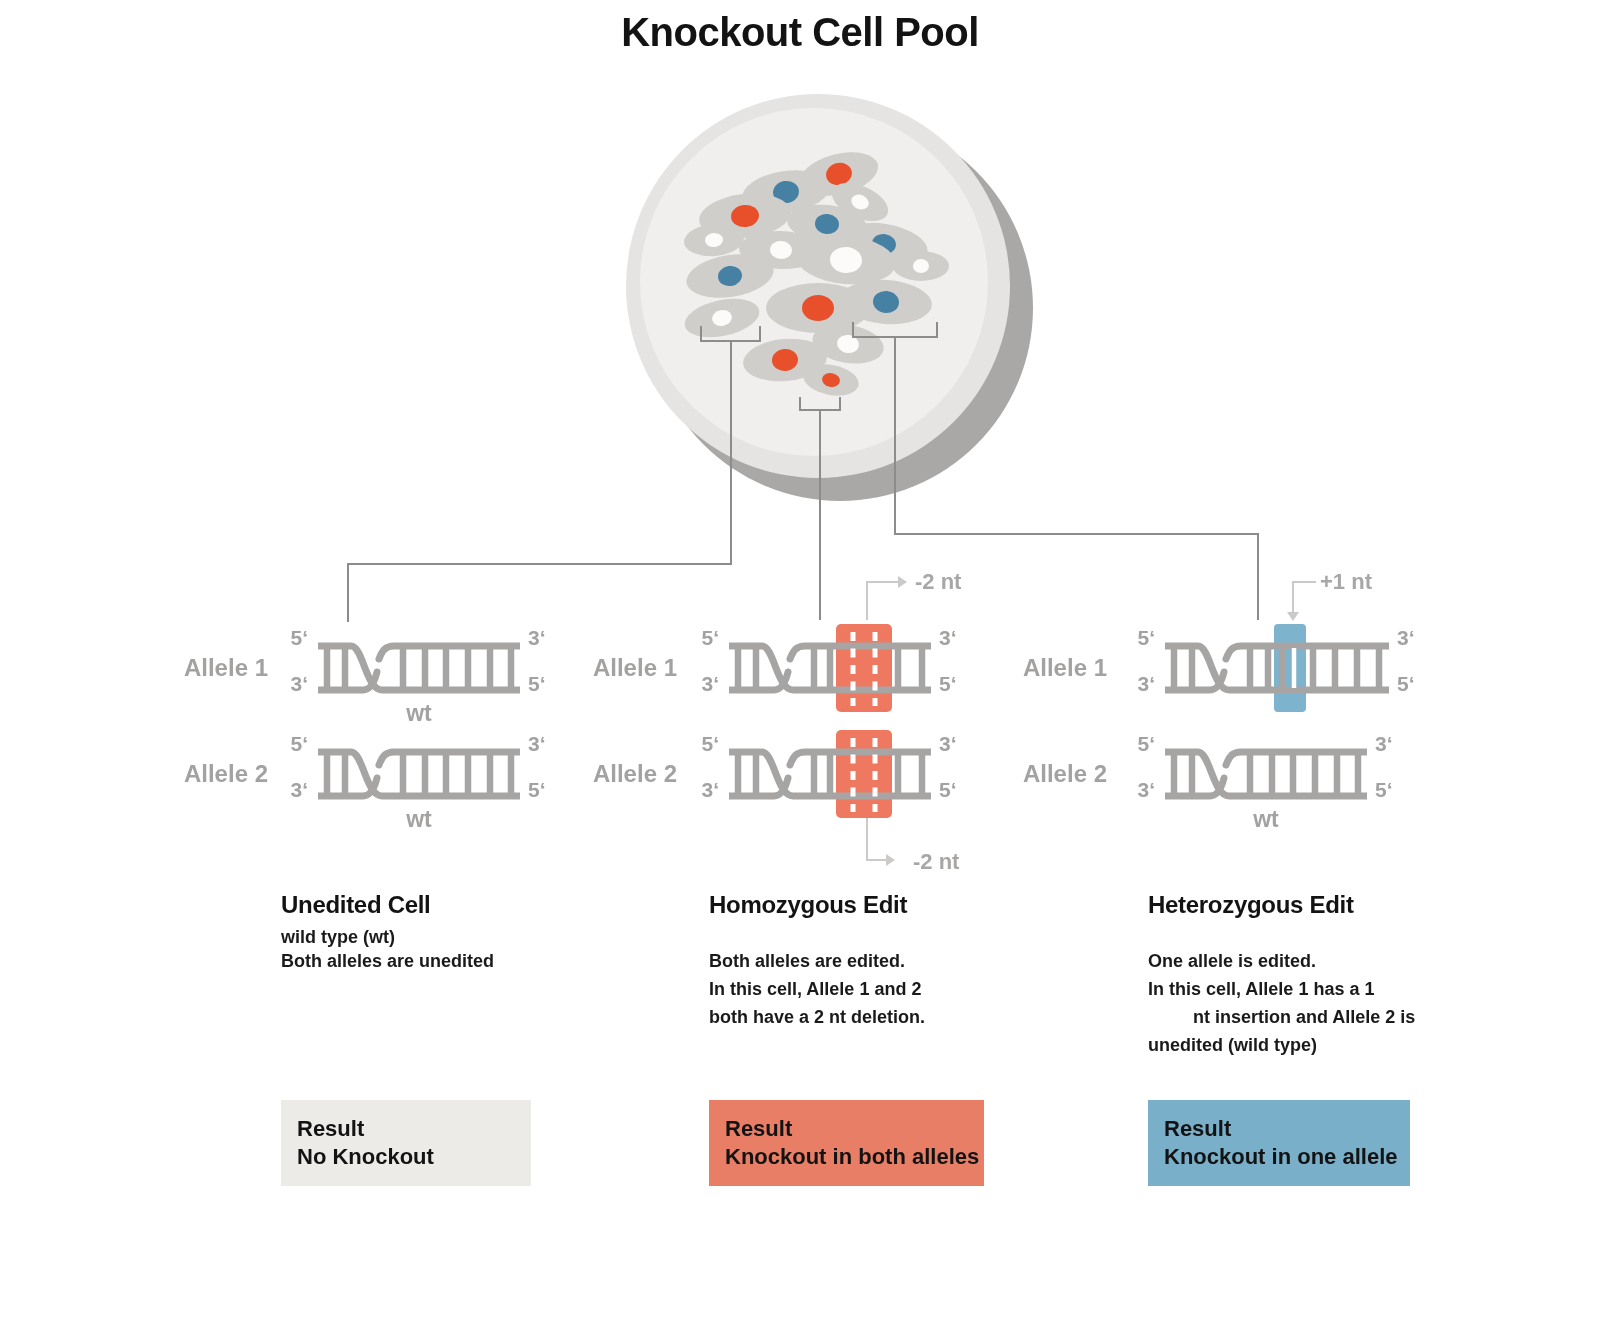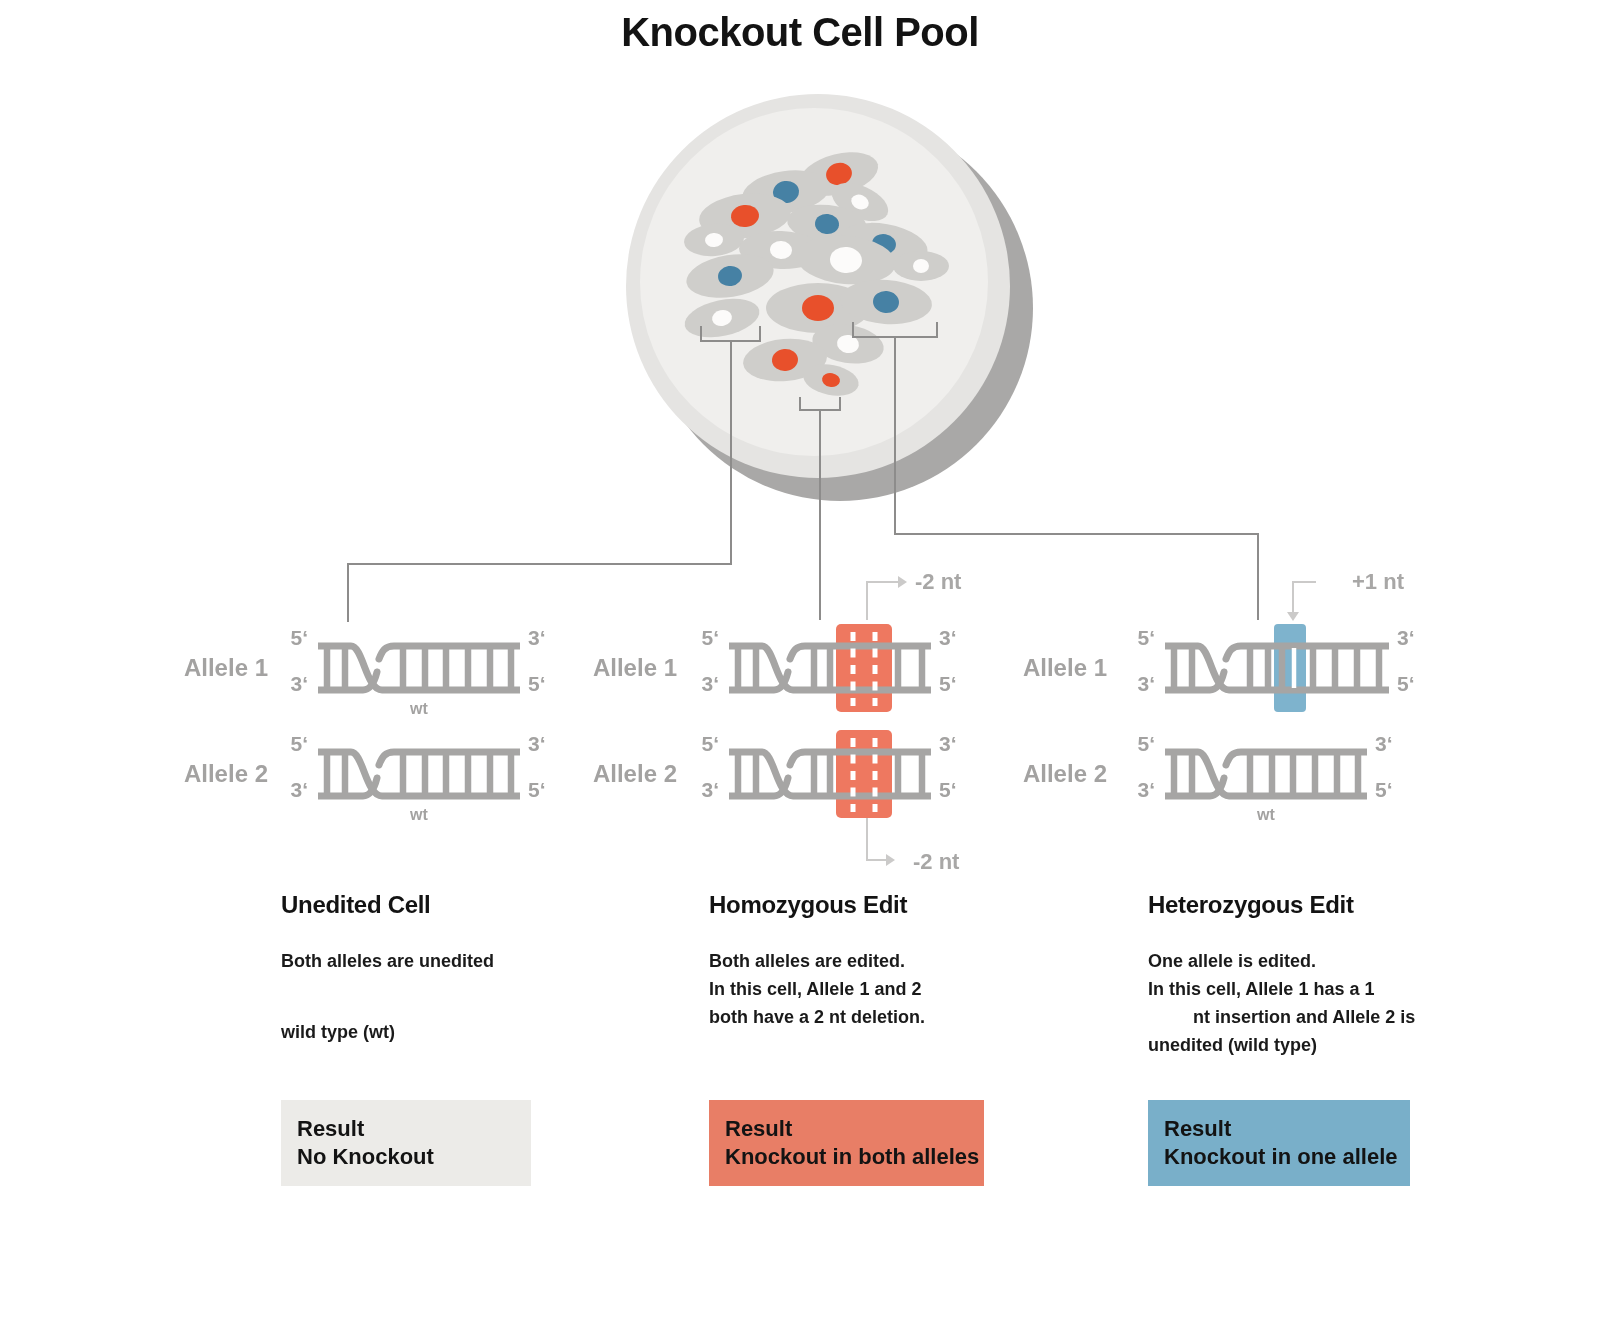--- a/index.html
+++ b/index.html
@@ -7,21 +7,21 @@
           font-family:"Liberation Sans", sans-serif;overflow:hidden;}
   .abs{position:absolute;}
   .title{position:absolute;left:0;top:10px;width:1600px;text-align:center;margin:0;
          font-size:40px;font-weight:800;letter-spacing:-0.5px;color:#131313;}
   .overlay{position:absolute;left:0;top:0;width:1600px;height:1333px;pointer-events:none;}
   .dish-host{position:absolute;left:600px;top:70px;width:470px;height:470px;}
   .col-heading{font-size:24px;font-weight:800;color:#131313;letter-spacing:-0.3px;white-space:nowrap;}
   .desc-line{font-size:18px;font-weight:700;color:#1a1a1a;white-space:nowrap;}
   .allele-label{font-size:24px;font-weight:800;color:#A3A2A1;text-align:right;white-space:nowrap;}
   .end-label{font-size:21px;font-weight:800;color:#A3A2A1;white-space:nowrap;}
-  .wt-caption{font-size:16px;font-weight:800;color:#A3A2A1;}
+  .wt-caption{font-size:23px;font-weight:800;color:#A3A2A1;}
   .ann-label{font-size:22px;font-weight:800;color:#A8A7A6;white-space:nowrap;text-align:center;}
   .result-box{box-sizing:border-box;padding:15px 0 0 16px;}
   .result-label{font-size:22px;font-weight:800;color:#131313;line-height:28px;}
   .result-value{font-size:22px;font-weight:700;color:#131313;line-height:28px;}
   .helix{display:block;}
 </style>
 </head>
 <body>
 
 <div class="canvas">
@@ -124,21 +124,21 @@
       <polygon points="898,576 898,588 907,582"></polygon>
       <polygon points="886,854 886,866 895,860"></polygon>
       <polygon points="1287,612 1299,612 1293,621"></polygon>
     </g>
   </svg>
 
   <div id="columns">
       <div>
         <div class="abs col-heading" style="left:281px;top:891px;">Unedited Cell</div>
         <div class="abs desc-line" style="left:281px;top:951px;">Both alleles are unedited</div>
-        <div class="abs desc-line" style="left:281px;top:1022px;text-align:center;">wild type (wt)</div>
+        <div class="abs desc-line" style="left:281px;top:927px;text-align:center;">wild type (wt)</div>
         <div class="abs result-box" style="left:281px;top:1100px;width:250px;height:86px;background:#ECEBE8;">
           <div class="result-label">Result</div>
           <div class="result-value">No Knockout</div>
         </div>
         <div class="abs" style="left:318px;top:614px;">
           <svg class="helix" viewBox="0 -24 202 112" width="202" height="112">
             <path d="M0 8 H33 C45 8 48 52 64 52 H202" fill="none" stroke="#A6A5A4" stroke-width="7"></path>
             <path d="M0 52 H45 C52 52 56 46 59 34" fill="none" stroke="#A6A5A4" stroke-width="7" stroke-linecap="round"></path>
             <path d="M202 8 H76 C67 8 64 13 61 21" fill="none" stroke="#A6A5A4" stroke-width="7" stroke-linecap="round"></path>
             <line x1="9" y1="8" x2="9" y2="52" stroke="#A6A5A4" stroke-width="6.5"></line>
@@ -259,21 +259,21 @@
             <line x1="192" y1="8" x2="192" y2="52" stroke="#A6A5A4" stroke-width="6.5"></line>
             <line x1="214" y1="8" x2="214" y2="52" stroke="#A6A5A4" stroke-width="6.5"></line>
             <line x1="129" y1="10" x2="129" y2="50" stroke="#FFFFFF" stroke-width="4.5"></line>
           </svg>
         </div>
         <div class="abs allele-label" style="left:957px;top:654px;width:150px;">Allele 1</div>
         <div class="abs end-label" style="left:1109px;top:626px;width:46px;text-align:right;">5‘</div>
         <div class="abs end-label" style="left:1109px;top:672px;width:46px;text-align:right;">3‘</div>
         <div class="abs end-label" style="left:1397px;top:626px;width:46px;text-align:left;">3‘</div>
         <div class="abs end-label" style="left:1397px;top:672px;width:46px;text-align:left;">5‘</div>
-        <div class="abs ann-label" style="left:1320px;top:569px;margin-left:32px;">+1 nt</div>
+        <div class="abs ann-label" style="left:1320px;top:569px;">+1 nt</div>
         <div class="abs" style="left:1165px;top:720px;">
           <svg class="helix" viewBox="0 -24 202 112" width="202" height="112">
             <path d="M0 8 H33 C45 8 48 52 64 52 H202" fill="none" stroke="#A6A5A4" stroke-width="7"></path>
             <path d="M0 52 H45 C52 52 56 46 59 34" fill="none" stroke="#A6A5A4" stroke-width="7" stroke-linecap="round"></path>
             <path d="M202 8 H76 C67 8 64 13 61 21" fill="none" stroke="#A6A5A4" stroke-width="7" stroke-linecap="round"></path>
             <line x1="9" y1="8" x2="9" y2="52" stroke="#A6A5A4" stroke-width="6.5"></line>
             <line x1="27" y1="8" x2="27" y2="52" stroke="#A6A5A4" stroke-width="6.5"></line>
             <line x1="85" y1="8" x2="85" y2="52" stroke="#A6A5A4" stroke-width="6.5"></line>
             <line x1="107" y1="8" x2="107" y2="52" stroke="#A6A5A4" stroke-width="6.5"></line>
             <line x1="128" y1="8" x2="128" y2="52" stroke="#A6A5A4" stroke-width="6.5"></line>

